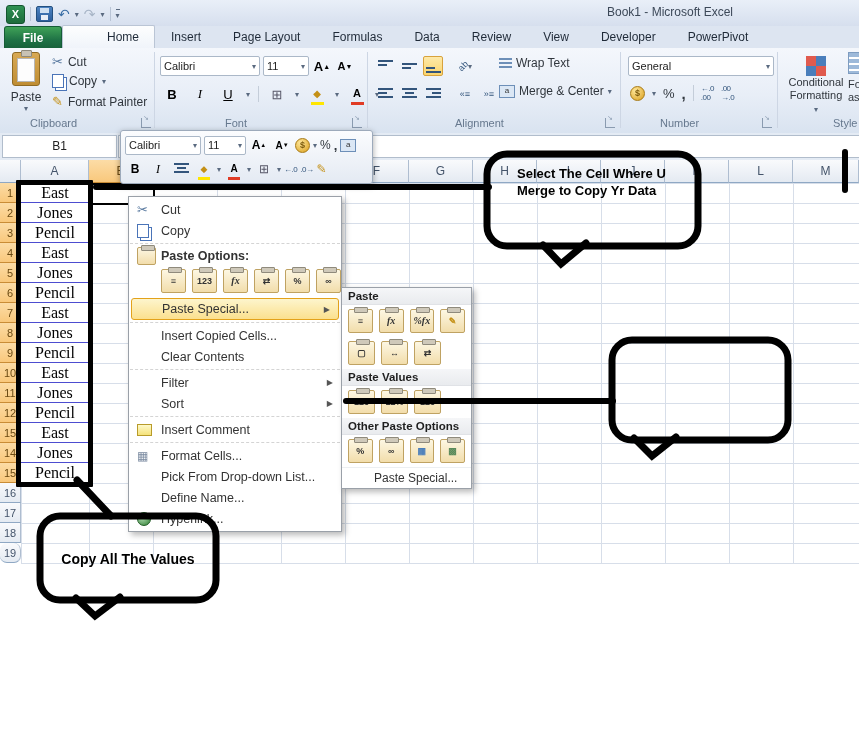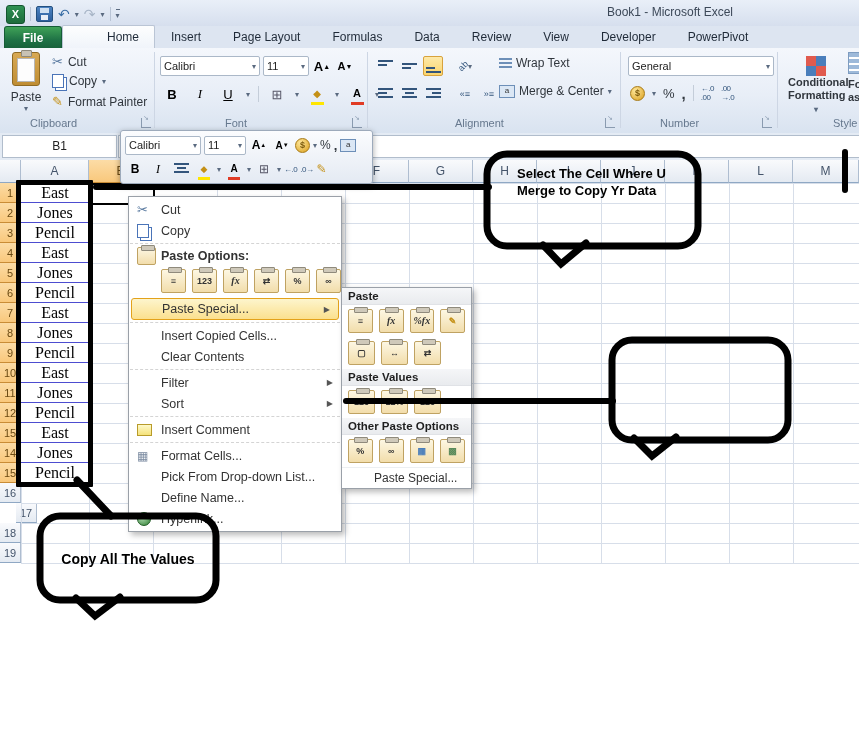--- a/index.html
+++ b/index.html
@@ -56,21 +56,21 @@
   .al-l i{align-self:flex-start;}.al-c i{align-self:center;}.al-r i{align-self:flex-end;}
   .tool{height:18px;min-width:18px;display:inline-flex;align-items:center;justify-content:center;border:1px solid transparent;border-radius:2px;}
   .tool.active{background:linear-gradient(#fde9a9,#fbd56e);border-color:#d8a23c;}
   .coin{width:13px;height:13px;border-radius:50%;background:radial-gradient(circle at 35% 30%,#ffe79a,#d99f1e);
         border:1px solid #a87a14;color:#7c5a0c;font:bold 9px/12px "Liberation Sans",sans-serif;text-align:center;}
   .dec-ic{font-size:8px;color:#33557c;letter-spacing:-0.5px;}
   .cf-ic{width:20px;height:20px;display:grid;grid-template-columns:10px 10px;grid-template-rows:10px 10px;}
   .cf-ic b:nth-child(1){background:#e05a4e;}.cf-ic b:nth-child(2){background:#4a7ebb;}
   .cf-ic b:nth-child(3){background:#4a7ebb;}.cf-ic b:nth-child(4){background:#e05a4e;}
   .fat-ic{width:16px;height:20px;background:repeating-linear-gradient(#9db9d9 0 4px,#fff 4px 6px);border:1px solid #7e9cc0;}
-  .small2{font-size:11px;color:#30363d;line-height:13px;font-weight:bold;}
+  .small2{font-size:11px;color:#30363d;line-height:13px;}
 
   
   #fbar{left:0;top:133px;width:859px;height:27px;background:#e4ebf4;border-bottom:1px solid #aebdd0;}
   #namebox{left:2px;top:135px;width:113px;height:21px;background:#fff;border:1px solid #b1bdcc;
            font-size:12px;color:#222;text-align:center;line-height:21px;}
   #fxbar{left:118px;top:135px;width:741px;height:21px;background:#fff;border:1px solid #b1bdcc;border-right:none;}
 
   
   #grid{left:0;top:160px;width:859px;height:407px;background:#fff;overflow:hidden;}
   .hdr{position:absolute;box-sizing:border-box;background:linear-gradient(#f9fafc,#e4eaf2);
@@ -362,23 +362,23 @@
       <div class="hdr amber" style="left: 0px; top: 143px; width: 21px; height: 20px; line-height: 20px; font-size: 11px;">7</div>
       <div class="hdr amber" style="left: 0px; top: 163px; width: 21px; height: 20px; line-height: 20px; font-size: 11px;">8</div>
       <div class="hdr amber" style="left: 0px; top: 183px; width: 21px; height: 20px; line-height: 20px; font-size: 11px;">9</div>
       <div class="hdr amber" style="left: 0px; top: 203px; width: 21px; height: 20px; line-height: 20px; font-size: 11px;">10</div>
       <div class="hdr amber" style="left: 0px; top: 223px; width: 21px; height: 20px; line-height: 20px; font-size: 11px;">11</div>
       <div class="hdr amber" style="left: 0px; top: 243px; width: 21px; height: 20px; line-height: 20px; font-size: 11px;">12</div>
       <div class="hdr amber" style="left: 0px; top: 263px; width: 21px; height: 20px; line-height: 20px; font-size: 11px;">15</div>
       <div class="hdr amber" style="left: 0px; top: 283px; width: 21px; height: 20px; line-height: 20px; font-size: 11px;">14</div>
       <div class="hdr amber" style="left: 0px; top: 303px; width: 21px; height: 20px; line-height: 20px; font-size: 11px;">15</div>
       <div class="hdr" style="left: 0px; top: 323px; width: 21px; height: 20px; line-height: 20px; font-size: 11px;">16</div>
-      <div class="hdr" style="left: 16px; top: 343px; width: 21px; height: 20px; line-height: 20px; font-size: 11px;">17</div>
+      <div class="hdr" style="left: 0px; top: 343px; width: 21px; height: 20px; line-height: 20px; font-size: 11px;">17</div>
       <div class="hdr" style="left: 0px; top: 363px; width: 21px; height: 20px; line-height: 20px; font-size: 11px;">18</div>
-      <div class="hdr" style="left: 0px; top: 383px; width: 21px; height: 20px; line-height: 20px; font-size: 11px;">19</div>
+      <div class="hdr" style="left: 0px; top: 383px; width: 21px; height: 20px; line-height: 20px; font-size: 11px; border-radius: 7px;">19</div>
       <div class="gl" style="left: 21px; top: 23px; width: 1px; height: 380px;"></div>
       <div class="gl" style="left: 89px; top: 23px; width: 1px; height: 380px;"></div>
       <div class="gl" style="left: 153px; top: 23px; width: 1px; height: 380px;"></div>
       <div class="gl" style="left: 217px; top: 23px; width: 1px; height: 380px;"></div>
       <div class="gl" style="left: 281px; top: 23px; width: 1px; height: 380px;"></div>
       <div class="gl" style="left: 345px; top: 23px; width: 1px; height: 380px;"></div>
       <div class="gl" style="left: 409px; top: 23px; width: 1px; height: 380px;"></div>
       <div class="gl" style="left: 473px; top: 23px; width: 1px; height: 380px;"></div>
       <div class="gl" style="left: 537px; top: 23px; width: 1px; height: 380px;"></div>
       <div class="gl" style="left: 601px; top: 23px; width: 1px; height: 380px;"></div>

